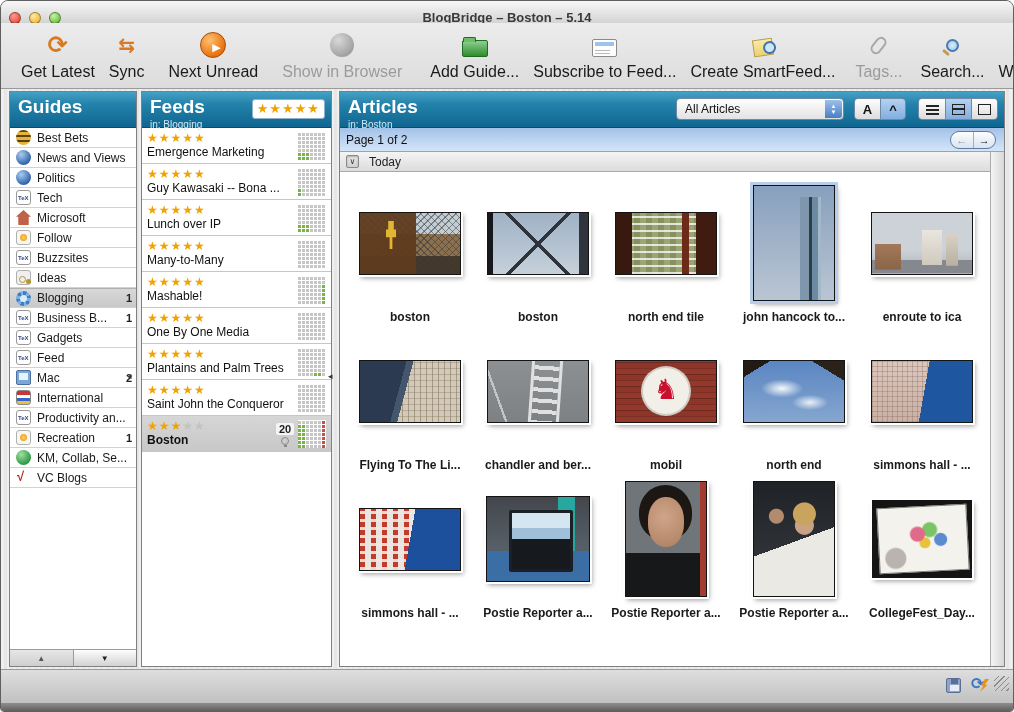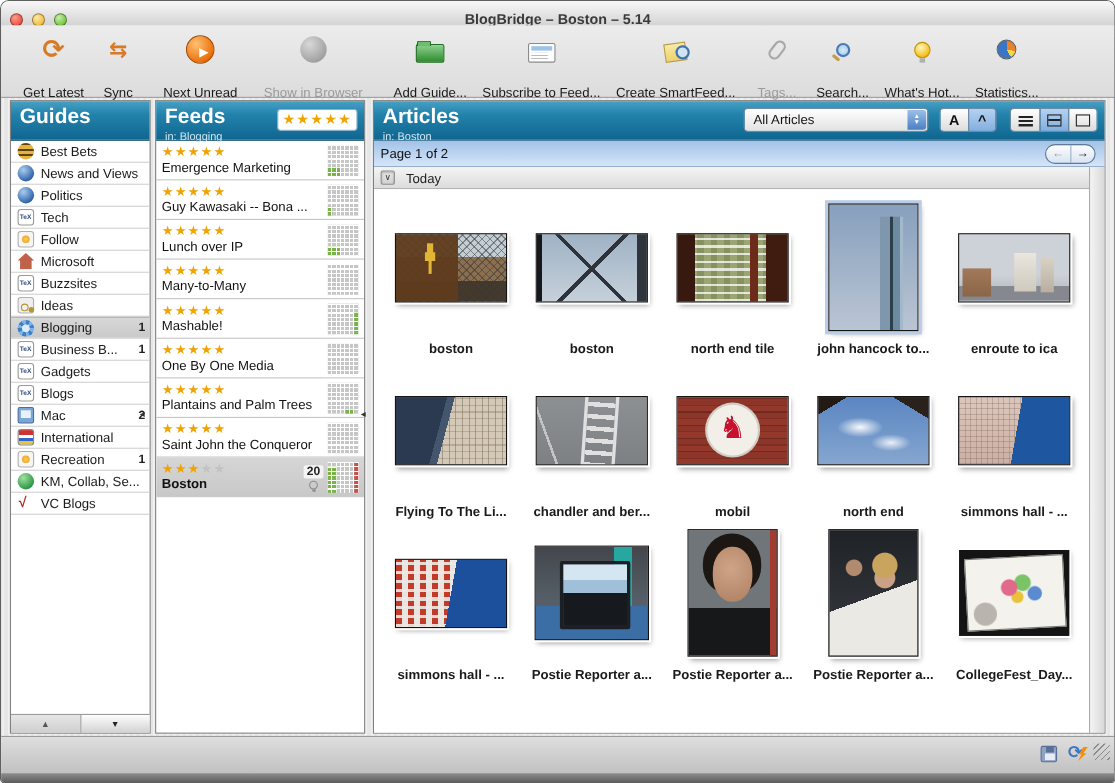--- a/index.html
+++ b/index.html
@@ -13,21 +13,21 @@
     display:flex;align-items:center;}
   .tl{width:12px;height:12px;border-radius:50%;margin-left:8px;border:1px solid rgba(0,0,0,.35);}
   .tl.red{background:radial-gradient(circle at 35% 30%,#ff9a8a,#e03a2f);}
   .tl.yel{background:radial-gradient(circle at 35% 30%,#ffe9a0,#e9ad27);}
   .tl.grn{background:radial-gradient(circle at 35% 30%,#c7f0a8,#59b426);}
   .title{position:absolute;left:0;right:0;text-align:center;font-size:13px;font-weight:bold;color:#3a3a3a;}
   
   .toolbar{position:absolute;left:0;top:22px;right:0;height:66px;display:flex;align-items:flex-start;
     padding:6px 0 0 20px;background:linear-gradient(180deg,#ececec,#dcdcdc);border-bottom:1px solid #9a9a9a;}
   .tb-item{display:flex;flex-direction:column;align-items:center;margin-right:14px;cursor:default;}
-  .tb-label{font-size:12px;color:#1a1a1a;margin-top:16px;white-space:nowrap;}
+  .tb-label{font-size:16px;color:#1a1a1a;margin-top:2px;white-space:nowrap;}
   .tb-item.disabled .tb-label{color:#9b9b9b;}
   .ti{height:32px;width:34px;display:flex;align-items:center;justify-content:center;position:relative;}
   .ti-getlatest::after{content:"⟳";font-size:24px;font-weight:bold;color:#d97a22;}
   .ti-sync::after{content:"⇆";font-size:20px;font-weight:bold;color:#d97a22;}
   .ti-next{width:26px;height:26px;border-radius:50%;align-self:center;margin:3px 4px;
     background:radial-gradient(circle at 35% 30%,#ffc071,#e86c08 75%);border:1px solid #a34d06;}
   .ti-next::after{content:"▶";color:#fff;font-size:11px;position:absolute;left:11px;top:8px;}
   .ti-browser{width:24px;height:24px;border-radius:50%;align-self:center;margin:4px 5px;
     background:radial-gradient(circle at 35% 30%,#d8d8d8,#8c8c8c);}
   .ti-folder{width:26px;height:17px;border-radius:2px;align-self:flex-end;margin-bottom:4px;
@@ -377,27 +377,27 @@
           <span class="gi gi-globe"></span>
           <span class="g-label">Politics</span>
           <span class="g-count"></span>
         </div>
         <div class="g-row">
           <span class="gi gi-tex"></span>
           <span class="g-label">Tech</span>
           <span class="g-count"></span>
         </div>
         <div class="g-row">
+          <span class="gi gi-house"></span>
+          <span class="g-label">Microsoft</span>
+          <span class="g-count"></span>
+        </div>
+        <div class="g-row">
           <span class="gi gi-sun"></span>
           <span class="g-label">Follow</span>
-          <span class="g-count"></span>
-        </div>
-        <div class="g-row">
-          <span class="gi gi-house"></span>
-          <span class="g-label">Microsoft</span>
           <span class="g-count"></span>
         </div>
         <div class="g-row">
           <span class="gi gi-tex"></span>
           <span class="g-label">Buzzsites</span>
           <span class="g-count"></span>
         </div>
         <div class="g-row">
           <span class="gi gi-key"></span>
           <span class="g-label">Ideas</span>
@@ -413,31 +413,36 @@
           <span class="g-label">Business B...</span>
           <span class="g-count">1</span>
         </div>
         <div class="g-row">
           <span class="gi gi-tex"></span>
           <span class="g-label">Gadgets</span>
           <span class="g-count"></span>
         </div>
         <div class="g-row">
           <span class="gi gi-tex"></span>
-          <span class="g-label">Blogs</span>
+          <span class="g-label">Feed</span>
           <span class="g-count"></span>
         </div>
         <div class="g-row">
           <span class="gi gi-mac"></span>
           <span class="g-label">Mac</span>
           <span class="g-count">2</span>
         </div>
         <div class="g-row">
           <span class="gi gi-intl"></span>
           <span class="g-label">International</span>
+          <span class="g-count"></span>
+        </div>
+        <div class="g-row">
+          <span class="gi gi-tex"></span>
+          <span class="g-label">Productivity an...</span>
           <span class="g-count"></span>
         </div>
         <div class="g-row">
           <span class="gi gi-sun"></span>
           <span class="g-label">Recreation</span>
           <span class="g-count">1</span>
         </div>
         <div class="g-row">
           <span class="gi gi-km"></span>
           <span class="g-label">KM, Collab, Se...</span>

